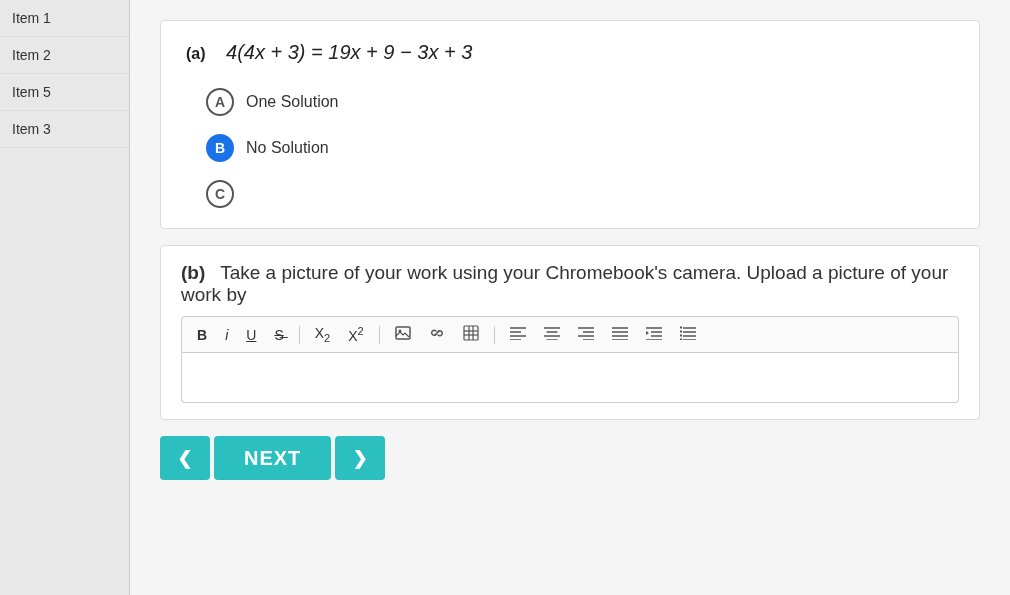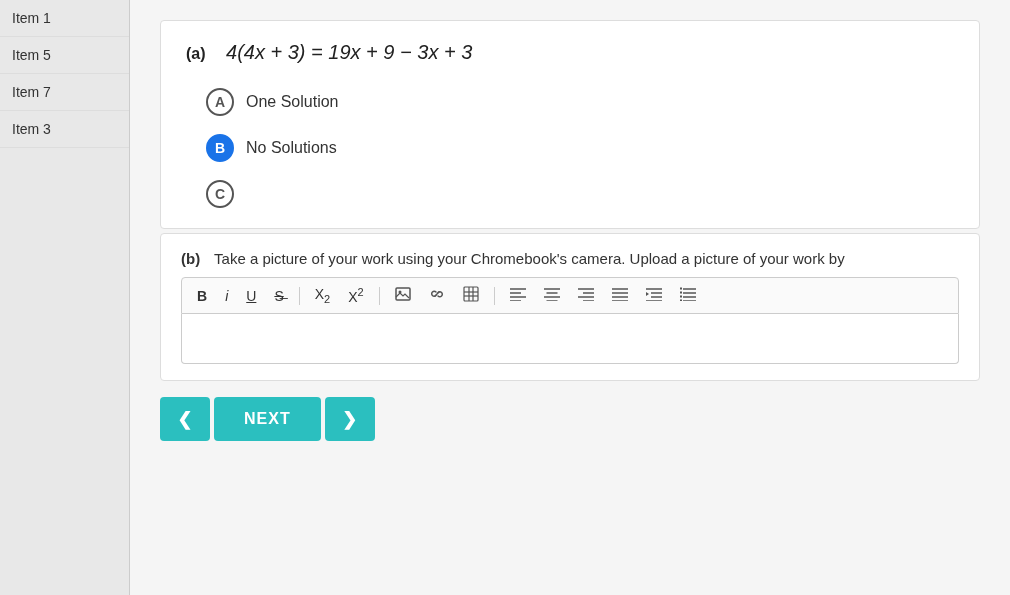--- a/index.html
+++ b/index.html
@@ -39,21 +39,21 @@
       padding: 20px 30px;
       overflow-y: auto;
       position: relative;
     }
 
     .question-section {
       background: #fff;
       border: 1px solid #ddd;
       border-radius: 4px;
       padding: 20px 25px;
-      margin-bottom: 4px;
+      margin-bottom: 16px;
     }
 
     .question-header {
       font-size: 16px;
       font-weight: normal;
       margin-bottom: 18px;
       color: #222;
     }
 
     .math-equation {
@@ -104,21 +104,21 @@
 
     .question-b-section {
       background: #fff;
       border: 1px solid #ddd;
       border-radius: 4px;
       padding: 16px 20px;
       margin-bottom: 16px;
     }
 
     .question-b-label {
-      font-size: 15px;
+      font-size: 19px;
       color: #333;
       margin-bottom: 10px;
     }
 
     .editor-toolbar {
       border: 1px solid #ccc;
       border-radius: 4px 4px 0 0;
       background: #fafafa;
       padding: 6px 10px;
       display: flex;
@@ -178,21 +178,21 @@
       display: flex;
       align-items: center;
       justify-content: center;
       border-radius: 4px;
     }
 
     .nav-next-btn {
       background: #2bbfbf;
       border: none;
       color: #fff;
-      font-size: 16px;
+      font-size: 20px;
       font-weight: bold;
       cursor: pointer;
       padding: 0 30px;
       height: 44px;
       border-radius: 4px;
       letter-spacing: 1px;
     }
 
     .nav-group {
       display: flex;
@@ -205,24 +205,24 @@
     }
   </style>
 </head>
 <body>
 
 <div class="sidebar">
   <div class="sidebar-item">
     <span>Item 1</span>
   </div>
   <div class="sidebar-item">
+    <span>Item 2</span>
+  </div>
+  <div class="sidebar-item">
     <span>Item 5</span>
-  </div>
-  <div class="sidebar-item">
-    <span>Item 7</span>
   </div>
   <div class="sidebar-item">
     <span>Item 3</span>
   </div>
 </div>
 
 <div class="main-content">
 
   <div class="question-section">
     <div class="question-header">
@@ -238,21 +238,21 @@
         <div class="option-circle">
           <span>A</span>
         </div>
         <span>One Solution</span>
       </li>
 
       <li class="option-item">
         <div class="option-circle selected">
           <span>B</span>
         </div>
-        <span>No Solutions</span>
+        <span>No Solution</span>
       </li>
 
       <li class="option-item">
         <div class="option-circle">
           <span>C</span>
         </div>
       </li>
     </ul>
   </div>
 

